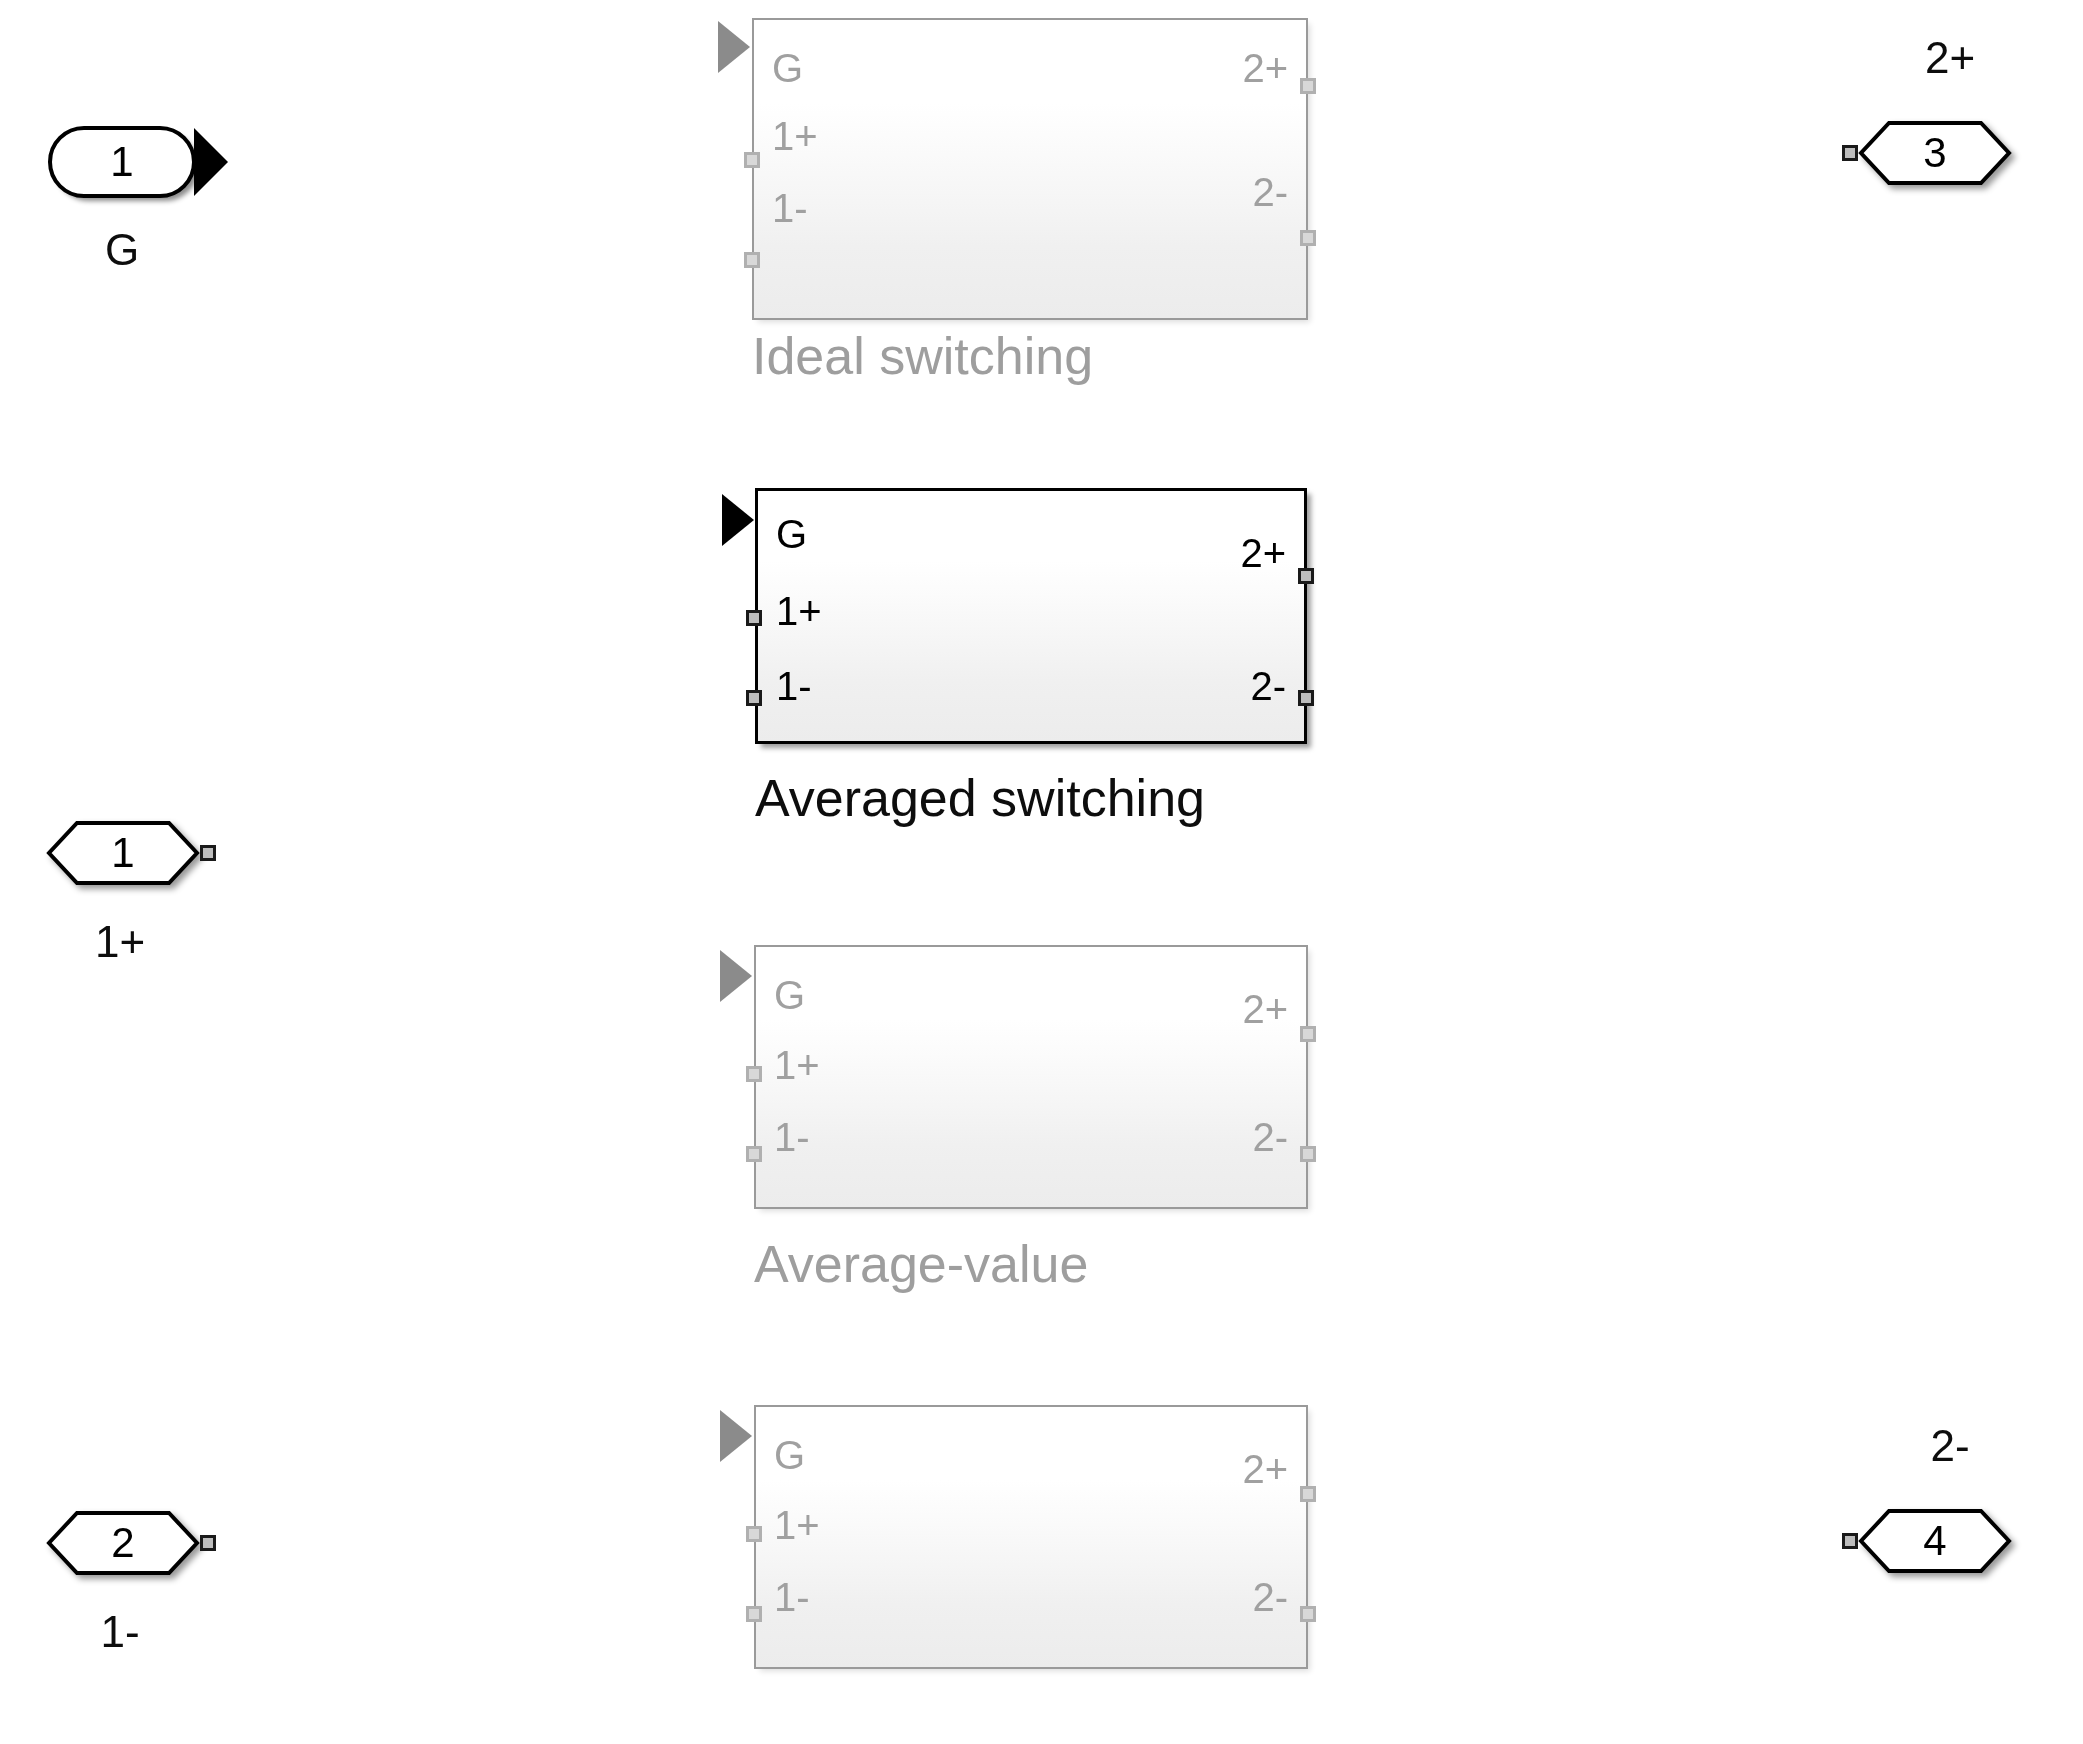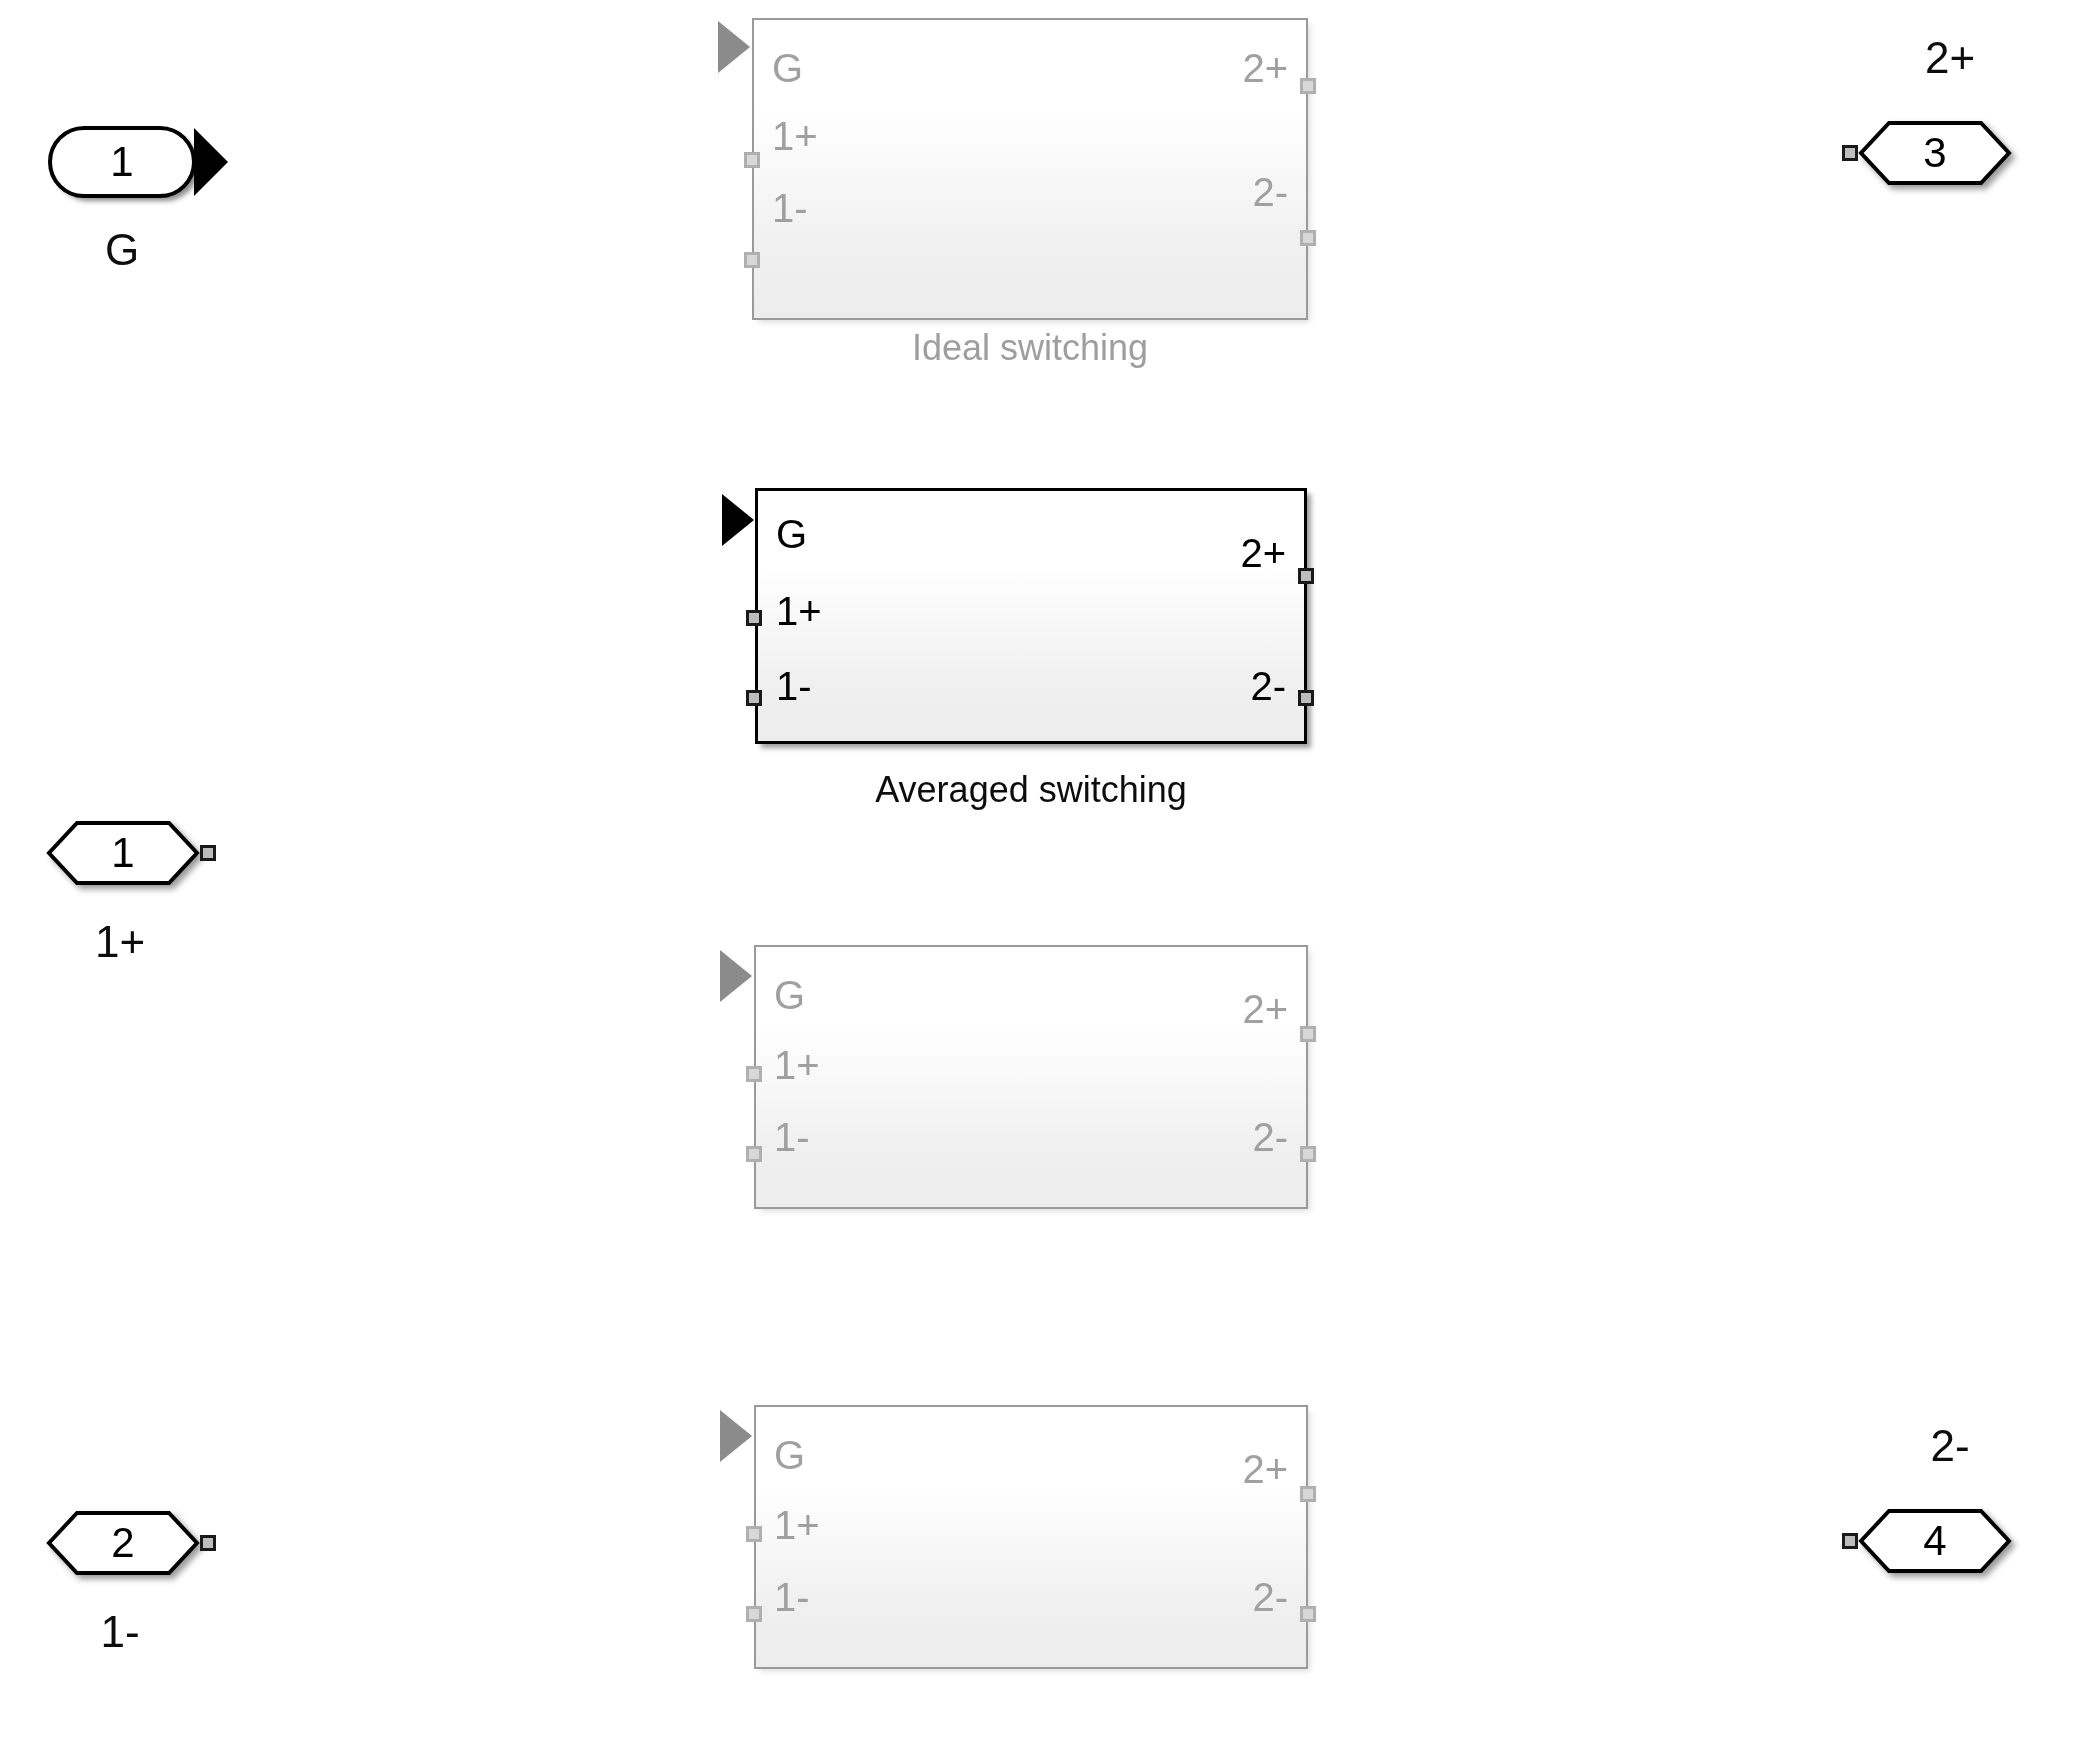--- a/index.html
+++ b/index.html
@@ -71,24 +71,24 @@
     width: 0; height: 0;
     border-top: 26px solid transparent;
     border-bottom: 26px solid transparent;
   }
   .tri.black { border-left: 32px solid #000000; }
   .tri.grey  { border-left: 32px solid #8b8b8b; }
 
   
   .caption {
     position: absolute;
-    font-size: 36px;
+    font-size: 52px;
     line-height: 1;
     white-space: nowrap;
-    text-align: center;
+    text-align: left;
   }
   .caption.active { color: #0d0d0d; }
   .caption.ghost  { color: #9e9e9e; }
 
   
   .inport {
     position: absolute;
     box-sizing: border-box;
     width: 148px;
     height: 72px;
@@ -208,20 +208,21 @@
     <span class="port-label left" style="top:98px;">1+</span>
     <span class="port-label left" style="top:170px;">1-</span>
     <span class="port-label right" style="top:42px;">2+</span>
     <span class="port-label right" style="top:170px;">2-</span>
   </div>
   <div class="tri grey" style="left:720px; top:950px;"></div>
   <div class="sq-port faint" style="position:absolute; left:746px; top:1066px;"></div>
   <div class="sq-port faint" style="position:absolute; left:746px; top:1146px;"></div>
   <div class="sq-port faint" style="position:absolute; left:1300px; top:1026px;"></div>
   <div class="sq-port faint" style="position:absolute; left:1300px; top:1146px;"></div>
+  <div class="caption ghost" style="left:754px; top:1238px; width:554px;">Average-value</div>
 
   <div class="subsystem ghost" style="left:754px; top:1405px; width:554px; height:264px;">
     <span class="port-label left" style="top:28px;">G</span>
     <span class="port-label left" style="top:98px;">1+</span>
     <span class="port-label left" style="top:170px;">1-</span>
     <span class="port-label right" style="top:42px;">2+</span>
     <span class="port-label right" style="top:170px;">2-</span>
   </div>
   <div class="tri grey" style="left:720px; top:1410px;"></div>
   <div class="sq-port faint" style="position:absolute; left:746px; top:1526px;"></div>

